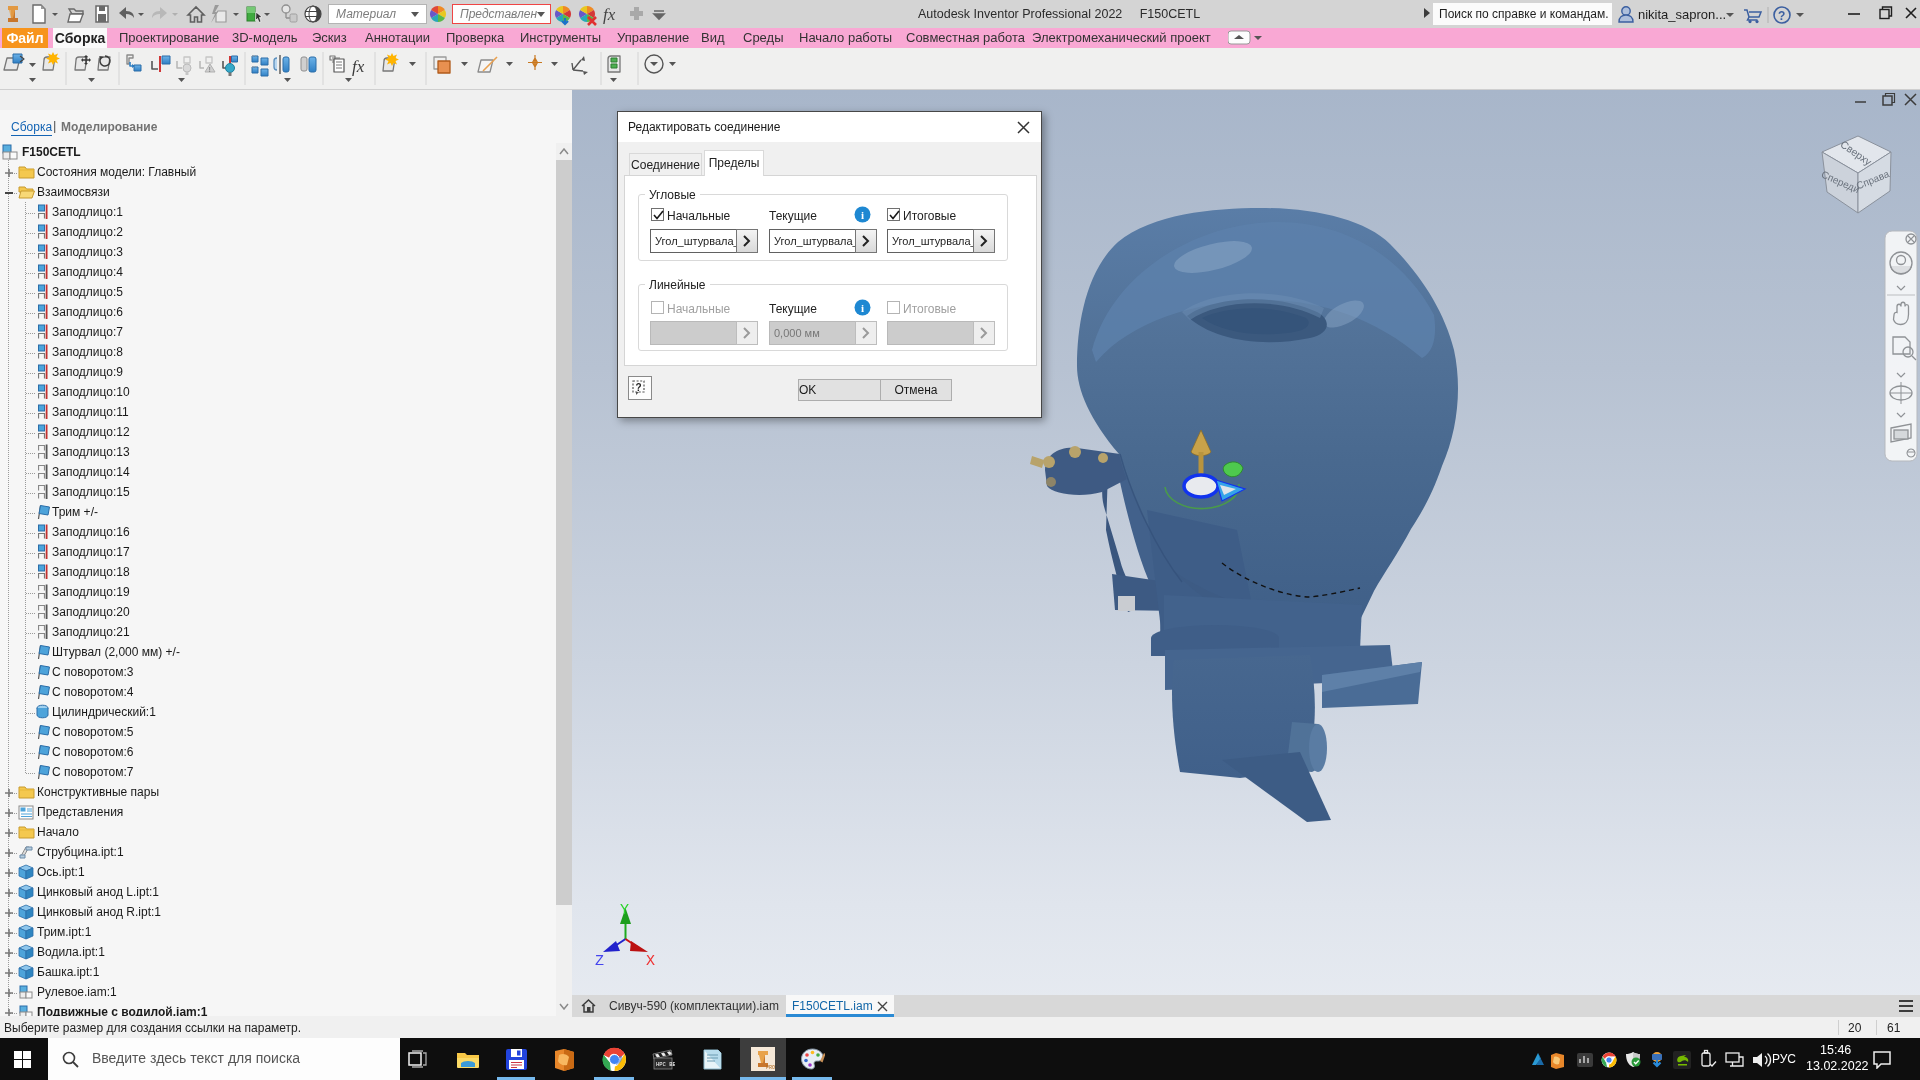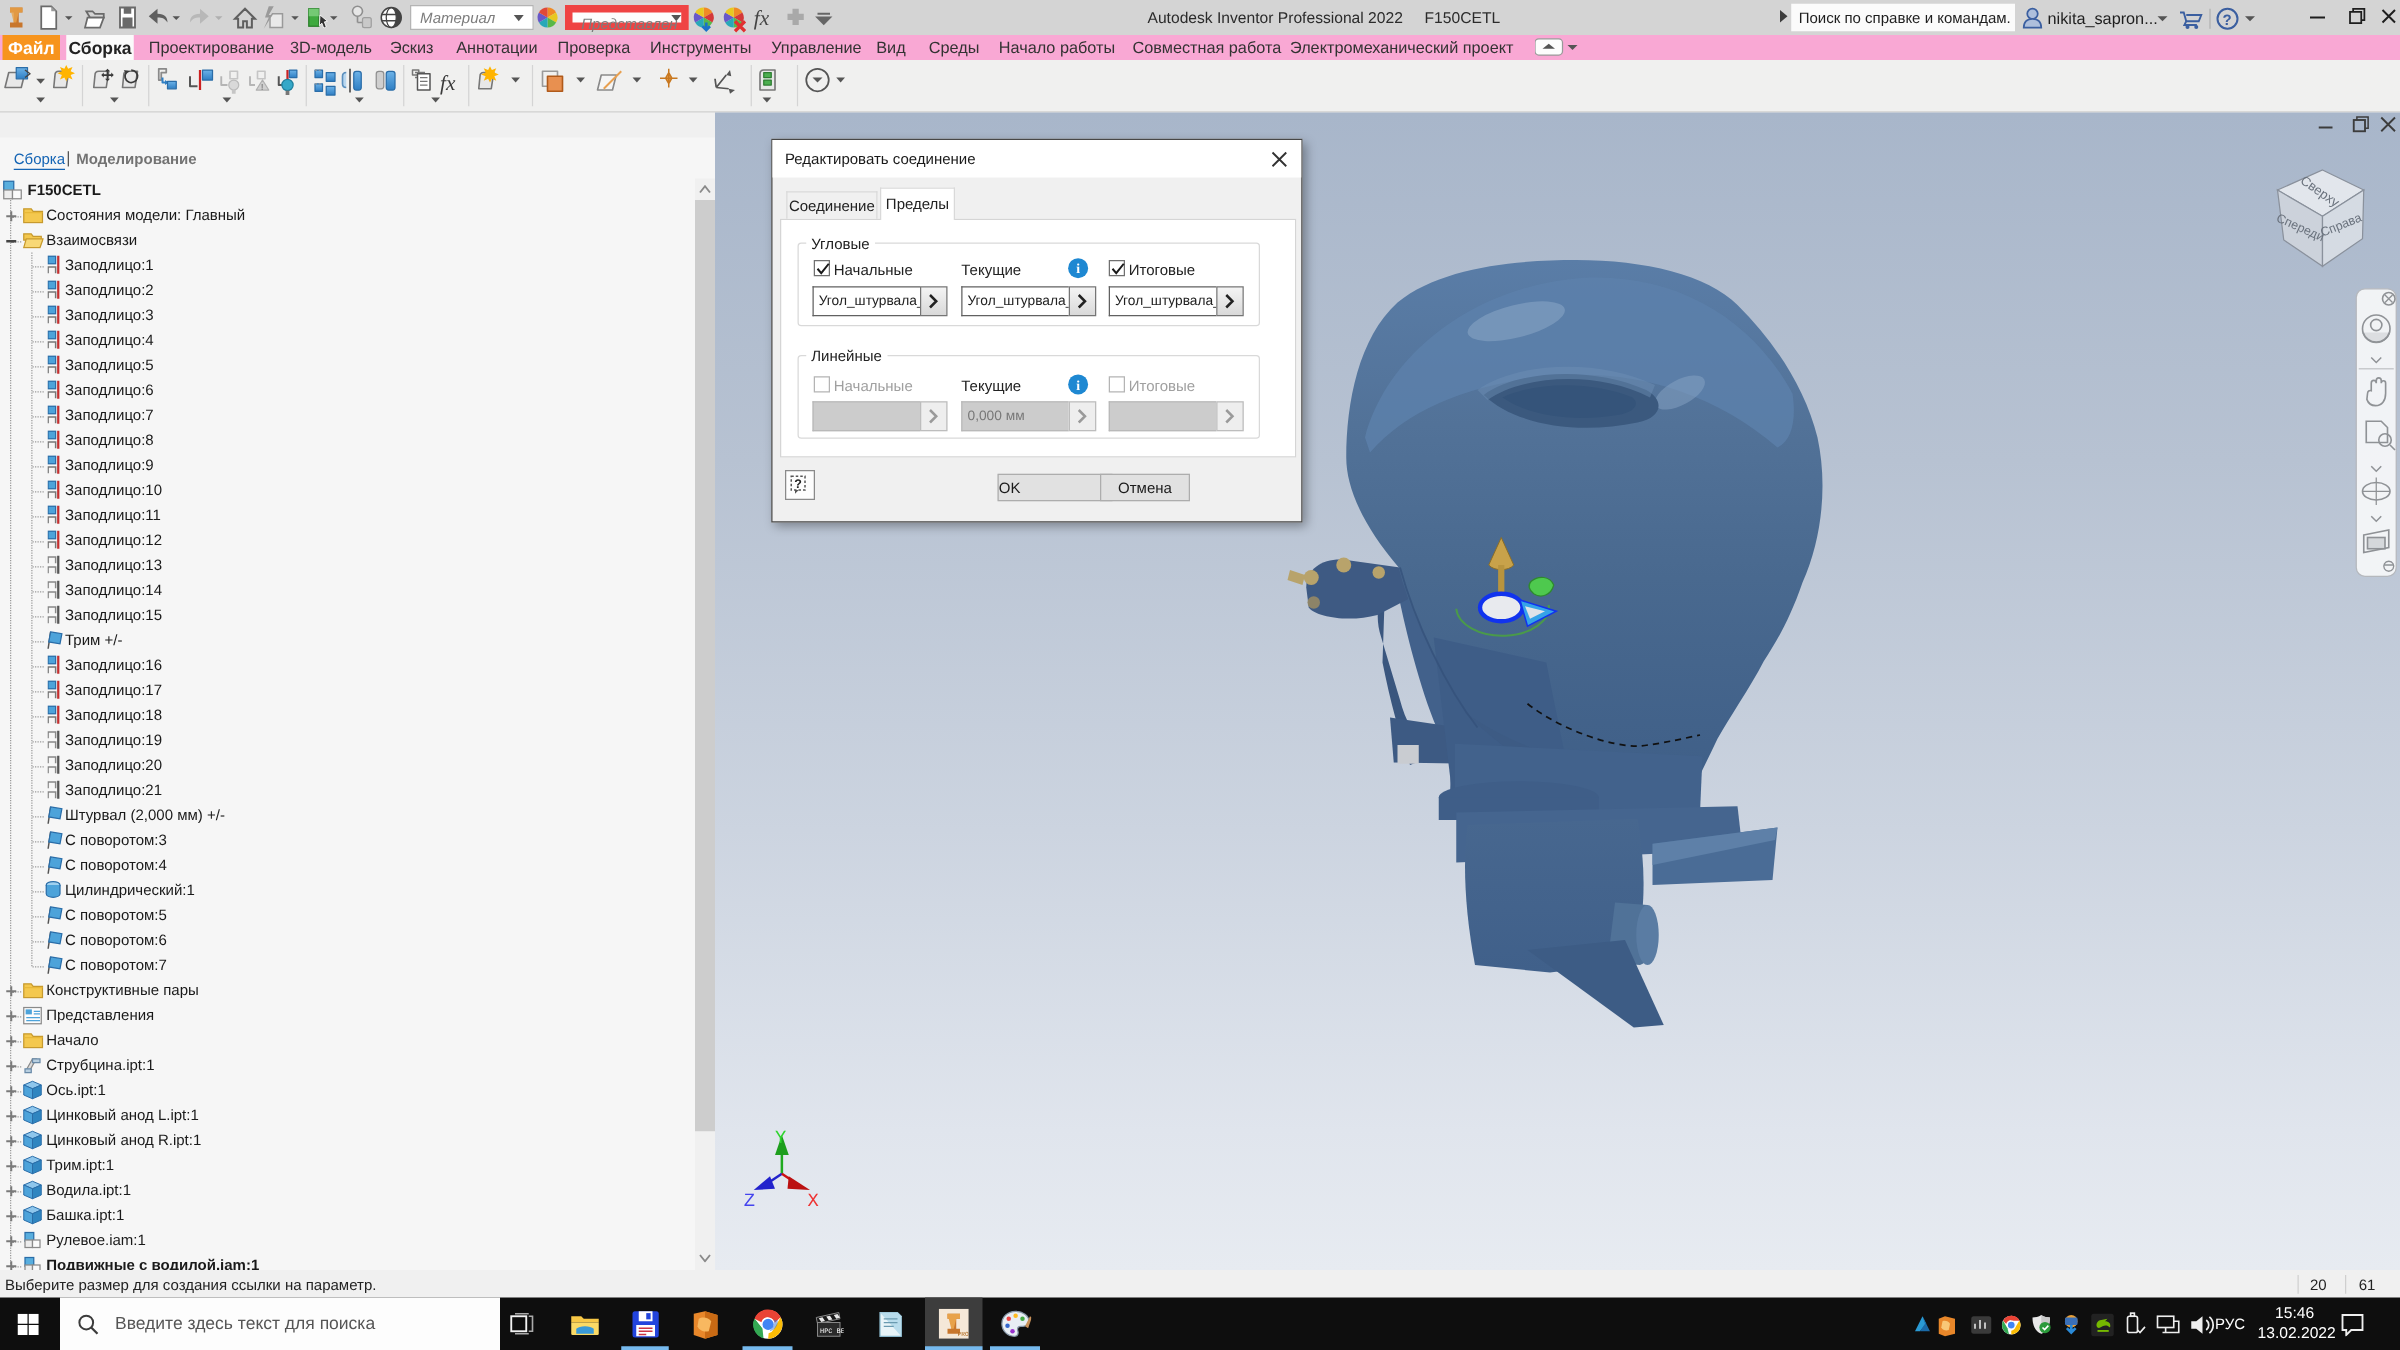--- a/index.html
+++ b/index.html
@@ -81,21 +81,21 @@
       <g transform="translate(10,10)">
         <path d="M0 -8 L6.9 -4 L6.9 4 L0 8 L-6.9 4 L-6.9 -4 Z" fill="none"></path>
         <path d="M0 0 L0 -8 A8 8 0 0 1 6.9 -4 Z" fill="#f08a24"></path>
           <path d="M0 0 L6.9 -4 A8 8 0 0 1 6.9 4 Z" fill="#e8c820"></path>
           <path d="M0 0 L6.9 4 A8 8 0 0 1 0 8 Z" fill="#58b848"></path>
           <path d="M0 0 L0 8 A8 8 0 0 1 -6.9 4 Z" fill="#28a8b8"></path>
           <path d="M0 0 L-6.9 4 A8 8 0 0 1 -6.9 -4 Z" fill="#6858c8"></path>
           <path d="M0 0 L-6.9 -4 A8 8 0 0 1 0 -8 Z" fill="#e04838"></path>
       </g>
     </svg>
-    <div class="abs" style="left:452px;top:4px;width:99px;height:20px;background:#fdfdfd;border:6px solid #ef4444;font-size:12px;font-style:italic;color:#7c7c7c;line-height:18px;padding-left:7px;">Представлен</div>
+    <div class="abs" style="left:452px;top:4px;width:99px;height:20px;background:#fdfdfd;border:1px solid #ef4444;font-size:12px;font-style:italic;color:#7c7c7c;line-height:18px;padding-left:7px;">Представлен</div>
     <div class="abs" style="left:537px;top:12px;width:0;height:0;border-left:4px solid transparent;border-right:4px solid transparent;border-top:5px solid #555;"></div>
     <svg class="abs" style="left:550px;top:3px" width="130" height="24" viewBox="0 0 130 24">
       <g transform="translate(13,11)">
         <path d="M0 0 L0 -8 A8 8 0 0 1 6.9 -4 Z" fill="#f08a24"></path>
           <path d="M0 0 L6.9 -4 A8 8 0 0 1 6.9 4 Z" fill="#d43838"></path>
           <path d="M0 0 L6.9 4 A8 8 0 0 1 0 8 Z" fill="#58b848"></path>
           <path d="M0 0 L0 8 A8 8 0 0 1 -6.9 4 Z" fill="#28a8b8"></path>
           <path d="M0 0 L-6.9 4 A8 8 0 0 1 -6.9 -4 Z" fill="#6858c8"></path>
           <path d="M0 0 L-6.9 -4 A8 8 0 0 1 0 -8 Z" fill="#e8c820"></path>
         <path d="M2 4 l0,6 m-3,-3 l3,3 3,-3" stroke="#1a72c8" stroke-width="2.2" fill="none"></path>
@@ -765,20 +765,35 @@
       </div>
 
     <div class="abs" style="left:556px;top:33px;width:16px;height:873px;background:#f0f0f0;"></div>
     <div class="abs" style="left:556px;top:33px;width:16px;height:16px;background:#f0f0f0;"></div>
     <svg class="abs" style="left:559px;top:38px" width="10" height="7" viewBox="0 0 10 7">
         <path d="M1 6 L5 1 L9 6" fill="none" stroke="#8a8a8a" stroke-width="1.5"></path>
       </svg>
     <div class="abs" style="left:556px;top:50px;width:16px;height:745px;background:#cdcdcd;"></div>
     <svg class="abs" style="left:559px;top:893px" width="10" height="7" viewBox="0 0 10 7">
         <path d="M1 1 L5 6 L9 1" fill="none" stroke="#8a8a8a" stroke-width="1.5"></path>
+      </svg>
+  </div>
+  <div id="doctabs">
+    <svg class="abs" style="left:8px;top:3px" width="17" height="17" viewBox="0 0 17 17">
+        <path d="M2 8 L8.5 2 L15 8 M4 7 v7 h9 v-7" fill="none" stroke="#3c3c3c" stroke-width="1.5"></path>
+        <rect x="7" y="9" width="3.5" height="5" fill="#3c3c3c"></rect>
+      </svg>
+    <div class="abs" style="left:37px;top:4px;font-size:12px;color:#333;white-space:nowrap;">Сивуч-590 (комплектации).iam</div>
+    <div class="abs" style="left:214px;top:0;width:108px;height:22px;background:#f8f8f8;border-bottom:3px solid #2a8ad4;"></div>
+    <div class="abs" style="left:220px;top:4px;font-size:12px;color:#1266a8;">F150CETL.iam</div>
+    <svg class="abs" style="left:305px;top:6px" width="11" height="11" viewBox="0 0 11 11">
+        <path d="M1 1 l9,9 M10 1 l-9,9" stroke="#444" stroke-width="1.4"></path>
+      </svg>
+    <svg class="abs" style="left:1326px;top:4px" width="16" height="14" viewBox="0 0 16 14">
+        <path d="M1 2 h14 M1 7 h14 M1 12 h14" stroke="#3c3c3c" stroke-width="2"></path>
       </svg>
   </div>
   <div id="statusbar">
     <div class="abs" style="left:4px;top:4px;font-size:12px;color:#222;">Выберите размер для создания ссылки на параметр.</div>
     <div class="abs" style="left:1838px;top:3px;width:1px;height:15px;background:#cfcfcf;"></div>
     <div class="abs" style="left:1876px;top:3px;width:1px;height:15px;background:#cfcfcf;"></div>
     <div class="abs" style="left:1848px;top:4px;font-size:12px;color:#222;">20</div>
     <div class="abs" style="left:1887px;top:4px;font-size:12px;color:#222;">61</div>
   </div>
   <div id="taskbar">

